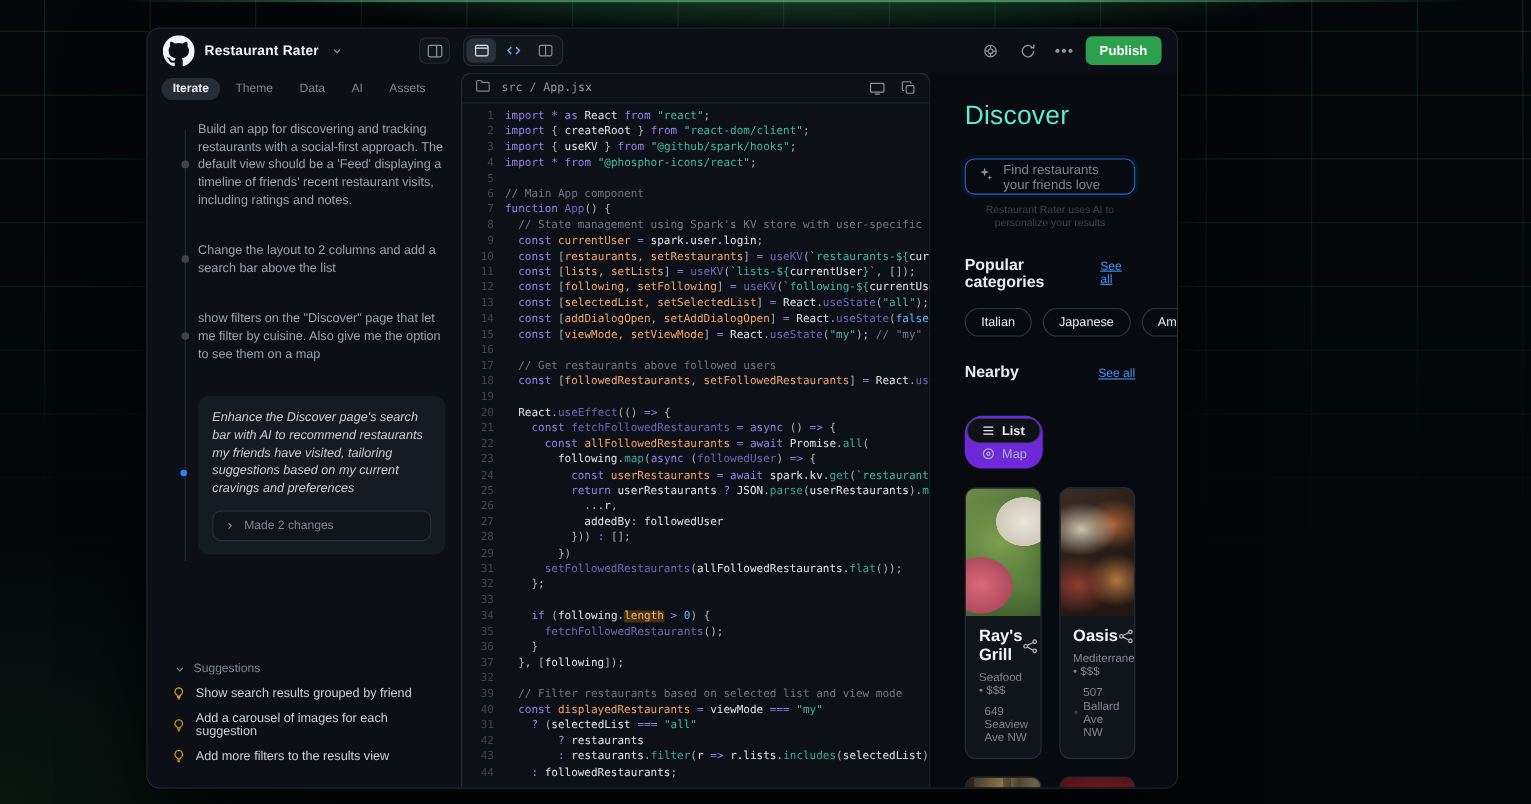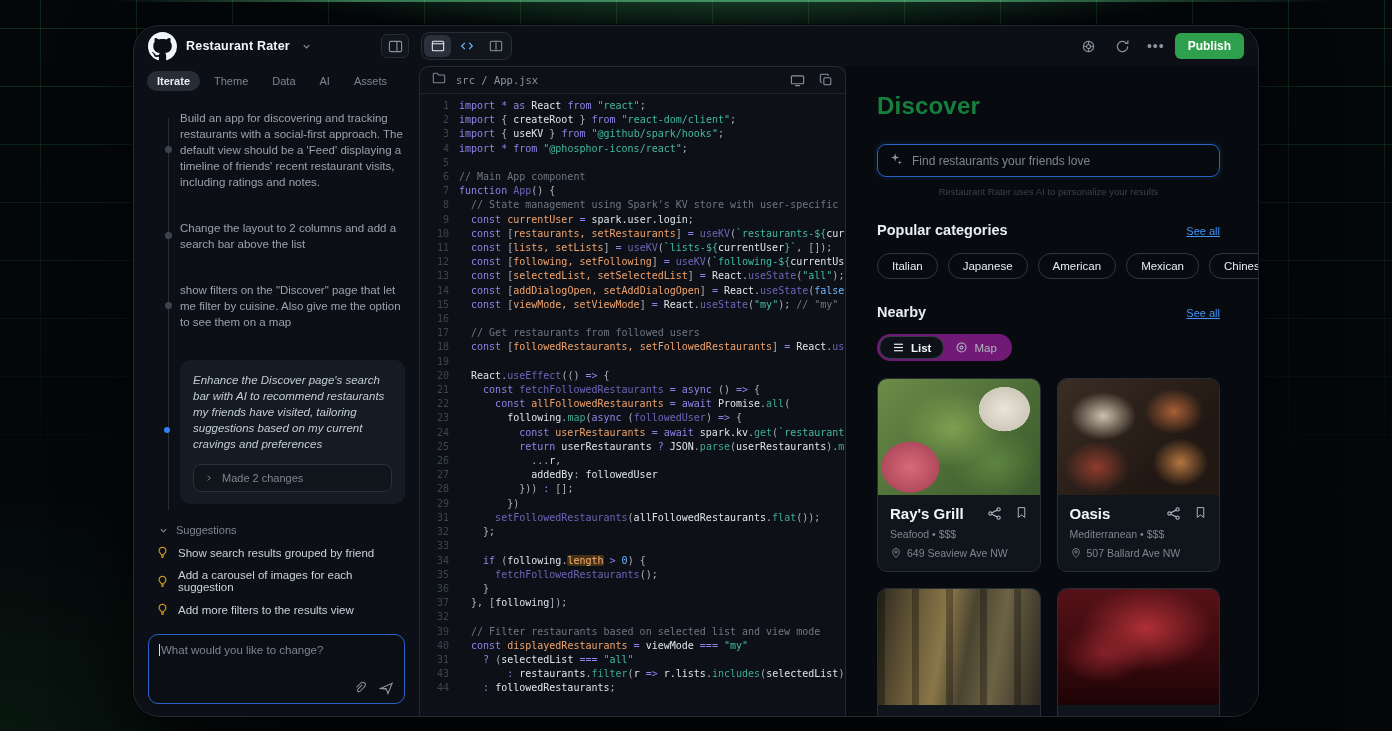--- a/index.html
+++ b/index.html
@@ -19,22 +19,22 @@
   .bg-glow { position:absolute; left:6%; right:4%; top:-30px; height:90px;
     background:radial-gradient(55% 100% at 52% 0%, rgba(94,255,145,.38), transparent 75%);
     filter:blur(6px); }
   .bg-topline { position:absolute; left:8%; right:4%; top:0; height:2px;
     background:linear-gradient(90deg, transparent, rgba(120,255,170,.45) 20%, rgba(120,255,170,.5) 70%, transparent);
     filter:blur(.5px); }
   .bg-haze { position:absolute; left:0; bottom:0; width:420px; height:320px;
     background:radial-gradient(100% 100% at 0% 100%, rgba(46,160,67,.10), transparent 75%); }
 
   
-  .window { position:absolute; left:133px; top:25px; width:1126px; height:692px;
-    background:#0c1016; border:1px solid #222933; border-radius:26px;
+  .window { position:absolute; left:133px; top:25px; width:938px; height:692px;
+    background:#0c1016; border:1px solid #222933; border-radius:12px;
     box-shadow:0 0 0 1px rgba(0,0,0,.55), 0 24px 70px rgba(0,0,0,.75);
     display:flex; flex-direction:column; overflow:hidden;justify-content:flex-end; }
 
   
   .hdr { height:40px; flex:0 0 40px; display:flex; align-items:center; padding:0 14px; position:relative; }
   .hdr-left { display:flex; align-items:center; gap:9px; }
   .octocat { width:29px; height:29px; display:flex; }
   .app-title { font-size:12.5px; font-weight:bold; color:#f0f6fc; letter-spacing:.2px; }
   .hdr-chev { color:#8b949e; display:flex; margin-left:2px; cursor:pointer; }
   .icon-btn { display:flex; align-items:center; justify-content:center; width:28px; height:24px;
@@ -101,33 +101,33 @@
   .lc { padding-left:10px; overflow:hidden; }
   .tk-k { color:#9481e8; } .tk-d { color:#9481e8; }
   .tk-v { color:#dde3ea; } .tk-p { color:#a9b1bb; }
   .tk-s { color:#43b9a4; } .tk-m { color:#3da895; }
   .tk-f { color:#6f63b8; } .tk-c { color:#6e7681; }
   .tk-o { color:#f2a36b; } .tk-n { color:#6cb6ff; }
   .tk-hl { color:#ffb070; background:rgba(175,110,20,.35); border-radius:2px; }
 
   
   .preview-col { flex:1; background:#070b10; padding:26px 38px 0 31px; overflow:hidden; }
-  .pv-title { font-size:24px; font-weight:bold; color:#15803d; letter-spacing:.2px; }
+  .pv-title { font-size:24px; font-weight:normal; color:#5eead4; letter-spacing:.2px; }
   .pv-search { margin-top:24px; height:33px; border:1.5px solid #2b62c9; border-radius:9px;
     display:flex; align-items:center; gap:9px; padding:0 11px; color:#8b949e;
     box-shadow:0 0 0 3px rgba(31,111,235,.08); cursor:text; }
   .pv-search-ph { font-size:12px; color:#7d8590; }
   .pv-hint { text-align:center; margin-top:9px; font-size:9.5px; color:#39414b; }
   .pv-sect { margin-top:25px; display:flex; align-items:baseline; justify-content:space-between; }
   .pv-sect h2 { font-size:14.5px; font-weight:bold; color:#e6edf3; }
   .see-all { font-size:11px; color:#4493f8; text-decoration:underline; cursor:pointer; }
   .pills { display:flex; gap:10px; margin-top:15px; }
   .pill { border:1px solid #2f3642; border-radius:16px; padding:6px 14px; font-size:11.5px;
     color:#e6edf3; cursor:pointer; background:transparent; font-family:inherit; }
-  .seg { margin-top:14px; display:inline-flex; background:#701a75; border-radius:16px; padding:3px; }
+  .seg { margin-top:31px; display:inline-flex; background:#6d28d9; border-radius:16px; padding:3px;flex-direction:column; }
   .seg-btn { display:flex; align-items:center; gap:6px; font-size:11.5px; color:#aeb6c0;
     padding:4px 12px; border-radius:13px; cursor:pointer; border:none; background:transparent; font-family:inherit; }
   .seg-btn.active { background:#0e1218; color:#f0f6fc; font-weight:bold; box-shadow:0 0 0 1px #333b46; }
 
   .cards { margin-top:17px; display:grid; grid-template-columns:1fr 1fr; gap:16px; }
   .card { background:#10151c; border:1px solid #262d37; border-radius:10px; overflow:hidden; cursor:pointer; }
   .card-img { height:116px; }
   .img-0 { background:
       radial-gradient(46px 40px at 78% 26%, #e9e5da 0%, #cfc9ba 55%, rgba(0,0,0,0) 56%),
       radial-gradient(52px 46px at 20% 76%, #d96a77 0%, #b14a5e 55%, rgba(0,0,0,0) 56%),
@@ -287,38 +287,20 @@
               <span>Add a carousel of images for each suggestion</span>
             </div>
             <div class="sugg-item">
               <svg viewBox="0 0 16 16" width="13" height="13" fill="none" stroke="#d29922" stroke-width="1.3">
                 <path d="M6.2 12.3h3.6M6.8 14h2.4M8 1.6a4.2 4.2 0 0 0-2.3 7.7c.5.4.8.9.8 1.5h3c0-.6.3-1.1.8-1.5A4.2 4.2 0 0 0 8 1.6z"></path>
               </svg>
               <span>Add more filters to the results view</span>
             </div>
           </div>
       </div>
-      <div class="composer">
-        <div class="composer-ph">
-          <span class="caret"></span>
-          <span>What would you like to change?</span>
-        </div>
-        <div class="composer-icons">
-          <span>
-            <svg viewBox="0 0 16 16" width="14" height="14" fill="none" stroke="currentColor" stroke-width="1.2">
-                <path d="M10.5 4.5l-4.8 4.8a1.7 1.7 0 1 0 2.4 2.4l4.9-4.9a3 3 0 1 0-4.2-4.2L4 7.4"></path>
-              </svg>
-          </span>
-          <span>
-            <svg viewBox="0 0 16 16" width="15" height="15" fill="none" stroke="currentColor" stroke-width="1.2">
-                <path d="M1.5 8h6.5M1.5 8L14 2.5 9.5 13.5 8 8.7 1.5 8z"></path>
-              </svg>
-          </span>
-        </div>
-      </div>
     </div>
 
     <div class="code-col">
       <div class="code-hdr">
         <span>
           <svg viewBox="0 0 16 16" width="14" height="14" fill="none" stroke="currentColor" stroke-width="1.2">
               <path d="M1.5 12.5v-9a1 1 0 0 1 1-1H6l1.5 2h6a1 1 0 0 1 1 1v7a1 1 0 0 1-1 1h-11a1 1 0 0 1-1-1z"></path>
             </svg>
         </span>
         <span class="breadcrumb">src / App.jsx</span>
@@ -363,21 +345,21 @@
       <span class="ln">12</span><span class="lc"><span class="tk-k">  const </span><span class="tk-p">[</span><span class="tk-o">following, setFollowing</span><span class="tk-p">] </span><span class="tk-d">= </span><span class="tk-f">useKV</span><span class="tk-p">(</span><span class="tk-s">`following-${</span><span class="tk-v">currentUser</span></span>
     </div><div class="code-line">
       <span class="ln">13</span><span class="lc"><span class="tk-k">  const </span><span class="tk-p">[</span><span class="tk-o">selectedList, setSelectedList</span><span class="tk-p">] </span><span class="tk-d">= </span><span class="tk-v">React</span><span class="tk-p">.</span><span class="tk-f">useState</span><span class="tk-p">(</span><span class="tk-s">"all"</span><span class="tk-p">);</span></span>
     </div><div class="code-line">
       <span class="ln">14</span><span class="lc"><span class="tk-k">  const </span><span class="tk-p">[</span><span class="tk-o">addDialogOpen, setAddDialogOpen</span><span class="tk-p">] </span><span class="tk-d">= </span><span class="tk-v">React</span><span class="tk-p">.</span><span class="tk-f">useState</span><span class="tk-p">(</span><span class="tk-n">false</span><span class="tk-p">);</span></span>
     </div><div class="code-line">
       <span class="ln">15</span><span class="lc"><span class="tk-k">  const </span><span class="tk-p">[</span><span class="tk-o">viewMode, setViewMode</span><span class="tk-p">] </span><span class="tk-d">= </span><span class="tk-v">React</span><span class="tk-p">.</span><span class="tk-f">useState</span><span class="tk-p">(</span><span class="tk-s">"my"</span><span class="tk-p">); </span><span class="tk-c">// "my" or "following"</span></span>
     </div><div class="code-line">
       <span class="ln">16</span><span class="lc"> </span>
     </div><div class="code-line">
-      <span class="ln">17</span><span class="lc"><span class="tk-c">  // Get restaurants from followed users</span></span>
+      <span class="ln">17</span><span class="lc"><span class="tk-c">  // Get restaurants above followed users</span></span>
     </div><div class="code-line">
       <span class="ln">18</span><span class="lc"><span class="tk-k">  const </span><span class="tk-p">[</span><span class="tk-o">followedRestaurants, setFollowedRestaurants</span><span class="tk-p">] </span><span class="tk-d">= </span><span class="tk-v">React</span><span class="tk-p">.</span><span class="tk-f">useState</span></span>
     </div><div class="code-line">
       <span class="ln">19</span><span class="lc"> </span>
     </div><div class="code-line">
       <span class="ln">20</span><span class="lc"><span class="tk-v">  React</span><span class="tk-p">.</span><span class="tk-f">useEffect</span><span class="tk-p">(() </span><span class="tk-d">=&gt; </span><span class="tk-p">{</span></span>
     </div><div class="code-line">
       <span class="ln">21</span><span class="lc"><span class="tk-k">    const </span><span class="tk-f">fetchFollowedRestaurants</span><span class="tk-d"> = </span><span class="tk-k">async</span><span class="tk-p"> () </span><span class="tk-d">=&gt; </span><span class="tk-p">{</span></span>
     </div><div class="code-line">
       <span class="ln">22</span><span class="lc"><span class="tk-k">      const </span><span class="tk-o">allFollowedRestaurants</span><span class="tk-d"> = </span><span class="tk-k">await </span><span class="tk-v">Promise</span><span class="tk-p">.</span><span class="tk-m">all</span><span class="tk-p">(</span></span>
@@ -410,20 +392,22 @@
     </div><div class="code-line">
       <span class="ln">37</span><span class="lc"><span class="tk-p">  }, [</span><span class="tk-v">following</span><span class="tk-p">]);</span></span>
     </div><div class="code-line">
       <span class="ln">32</span><span class="lc"> </span>
     </div><div class="code-line">
       <span class="ln">39</span><span class="lc"><span class="tk-c">  // Filter restaurants based on selected list and view mode</span></span>
     </div><div class="code-line">
       <span class="ln">40</span><span class="lc"><span class="tk-k">  const </span><span class="tk-o">displayedRestaurants</span><span class="tk-d"> = </span><span class="tk-v">viewMode </span><span class="tk-d">=== </span><span class="tk-s">"my"</span></span>
     </div><div class="code-line">
       <span class="ln">31</span><span class="lc"><span class="tk-d">    ? </span><span class="tk-p">(</span><span class="tk-v">selectedList </span><span class="tk-d">=== </span><span class="tk-s">"all"</span></span>
+    </div><div class="code-line">
+      <span class="ln">42</span><span class="lc"><span class="tk-d">        ? </span><span class="tk-v">restaurants</span></span>
     </div><div class="code-line">
       <span class="ln">43</span><span class="lc"><span class="tk-d">        : </span><span class="tk-v">restaurants</span><span class="tk-p">.</span><span class="tk-m">filter</span><span class="tk-p">(</span><span class="tk-v">r </span><span class="tk-d">=&gt; </span><span class="tk-v">r.lists</span><span class="tk-p">.</span><span class="tk-m">includes</span><span class="tk-p">(</span><span class="tk-v">selectedList</span><span class="tk-p">)))</span></span>
     </div><div class="code-line">
       <span class="ln">44</span><span class="lc"><span class="tk-d">    : </span><span class="tk-v">followedRestaurants</span><span class="tk-p">;</span></span>
     </div></div>
     </div>
 
     <div class="preview-col">
       <h1 class="pv-title">Discover</h1>
 

